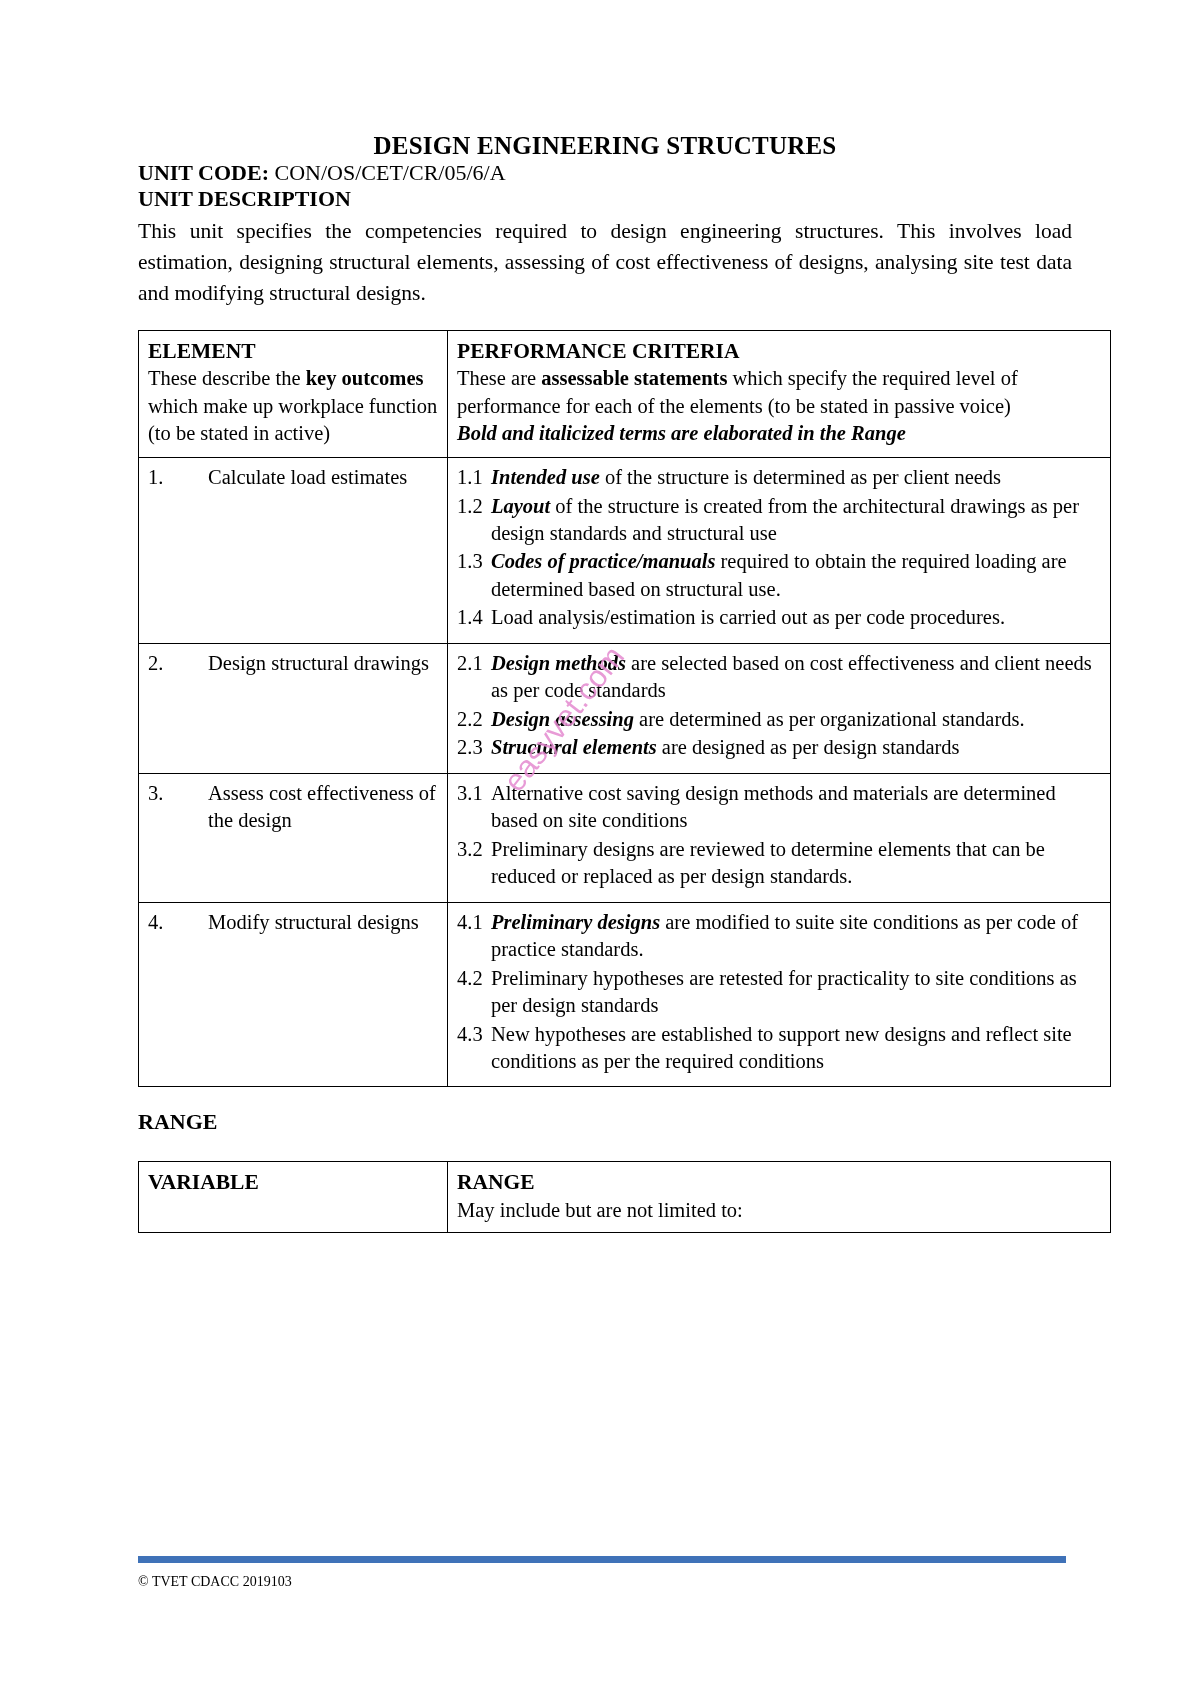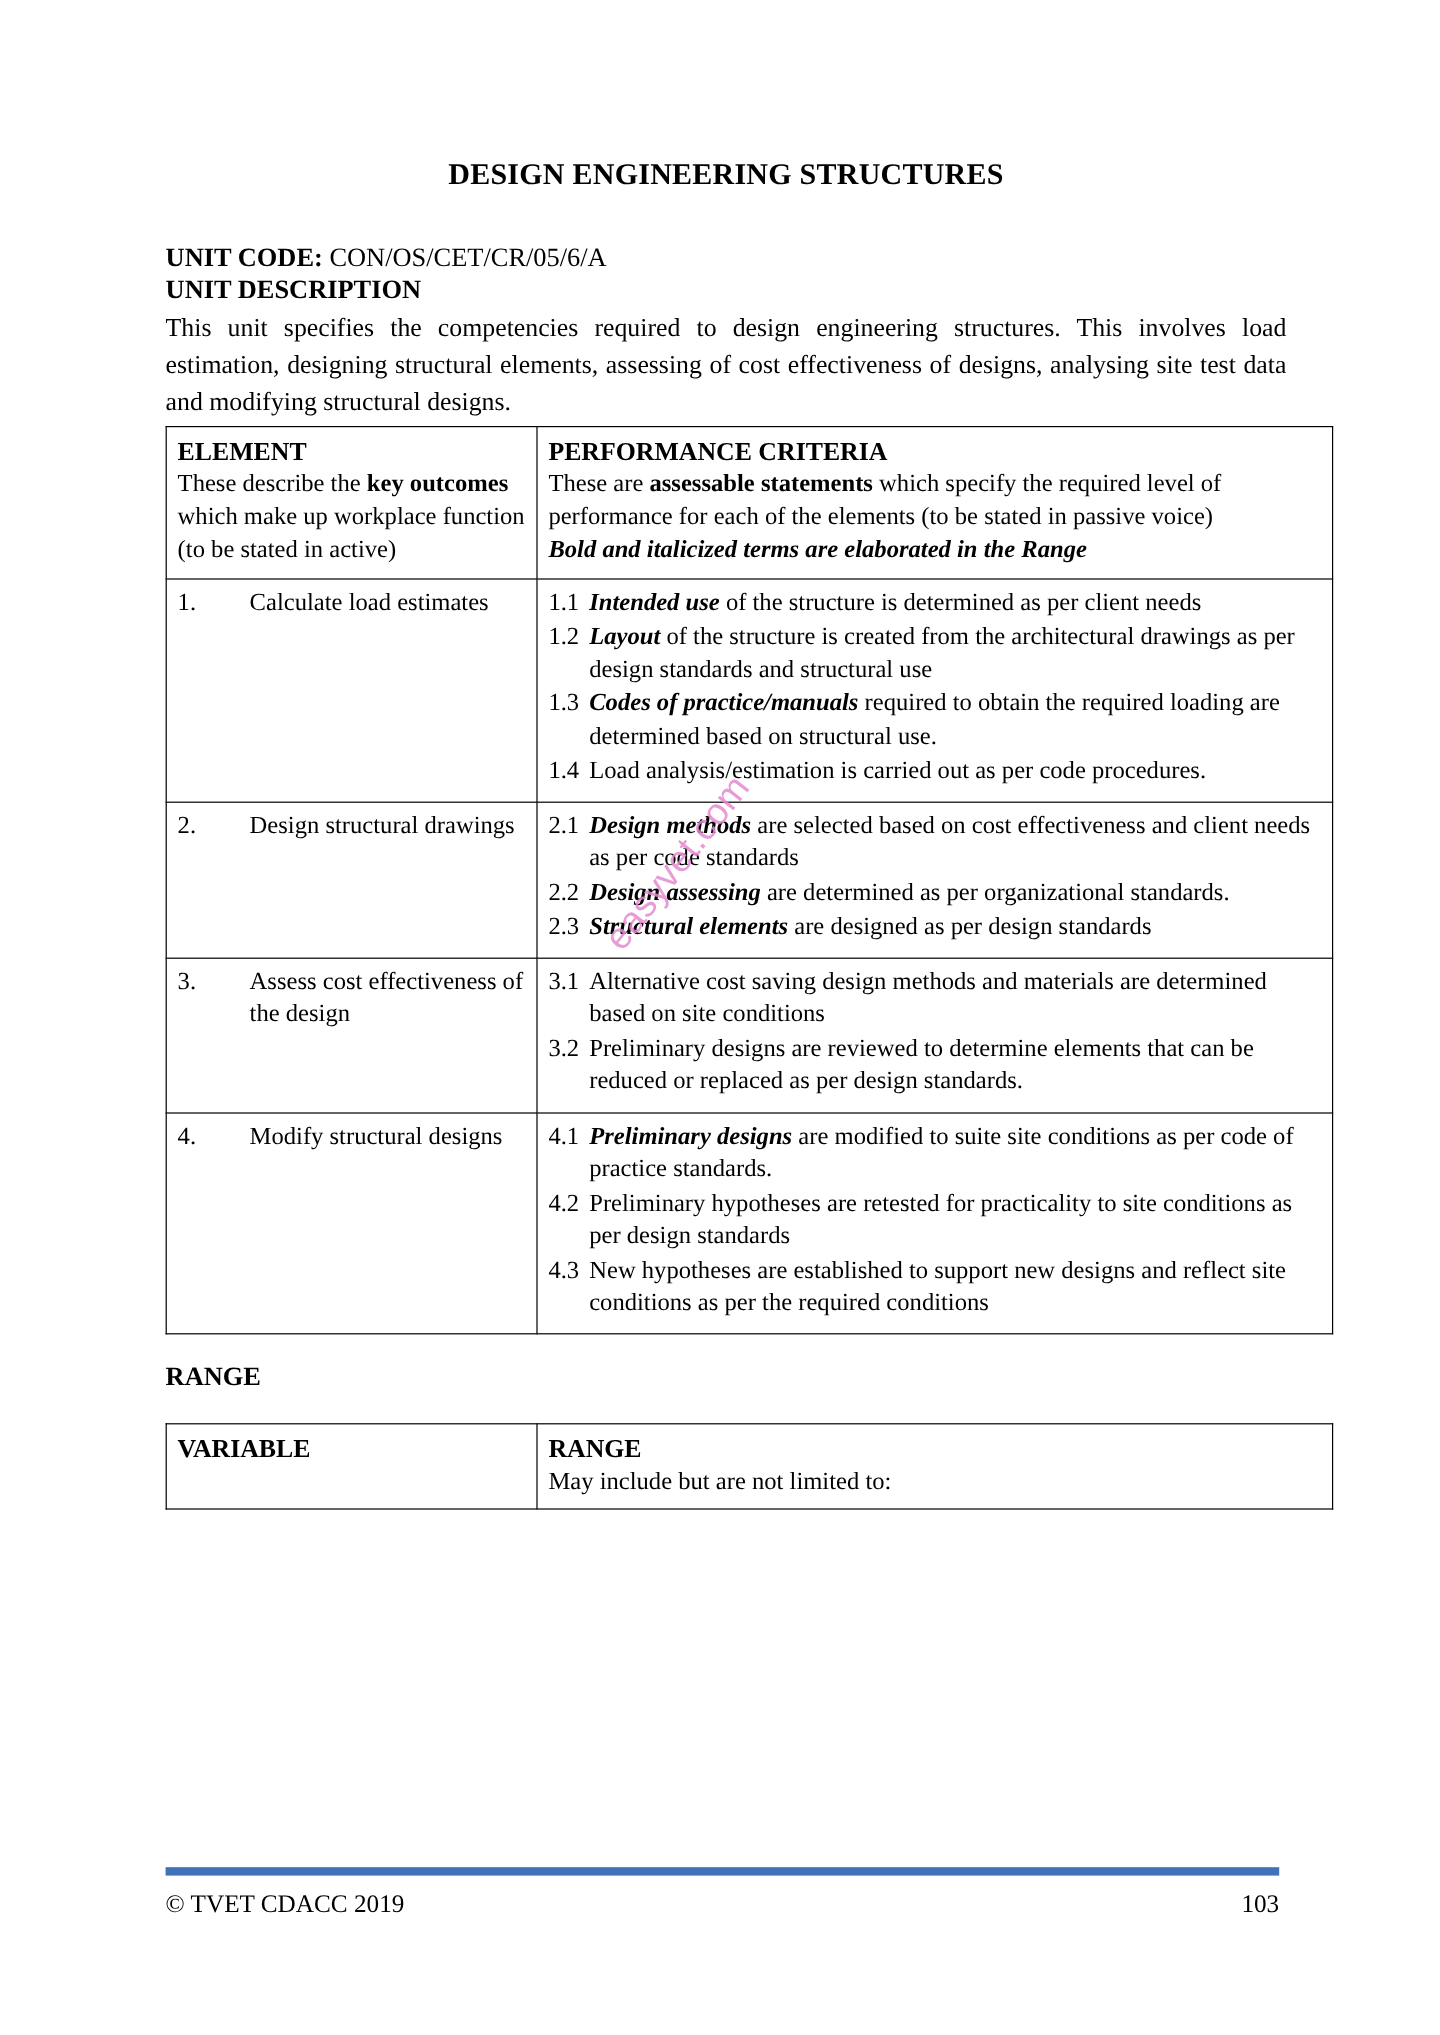--- a/index.html
+++ b/index.html
@@ -23,21 +23,20 @@
     padding: 120px 128px 0 138px;
   }
   .doc-title {
     text-align: center;
     font-weight: bold;
     font-size: 25px;
     letter-spacing: 0.2px;
     margin: 12px 0 0 0;
   }
   .unit-code {
-    margin-top: 42px;
     font-size: 22px;
   }
   .unit-code .lbl {
     font-weight: bold;
   }
   .section-head {
     font-weight: bold;
     font-size: 22px;
   }
   .para {
@@ -47,21 +46,21 @@
     margin-top: 4px;
   }
   .epc-head {
     margin-top: 30px;
     font-weight: bold;
     font-size: 22px;
   }
   table.maintable {
     border-collapse: collapse;
     width: 934px;
-    margin-top: 3px;
+    margin-top: 20px;
     table-layout: fixed;
   }
   table.maintable td {
     border: 1.5px solid #000;
     vertical-align: top;
     padding: 6px 9px 10px 9px;
     font-size: 20.5px;
     line-height: 1.34;
   }
   .col-a { width: 290px; }
@@ -134,22 +133,21 @@
     width: 928px;
     height: 7px;
     background: #3f72b8;
   }
   .footer {
     position: absolute;
     left: 138px;
     top: 1574px;
     width: 928px;
     display: flex;
-    justify-content: space-between;
-    font-size: 21px;
+    font-size: 14px;
   }
   .watermark {
     position: absolute;
     left: 525px;
     top: 665px;
     width: 200px;
     height: 170px;
     transform: rotate(-52deg);
     color: #e48ad0;
     font-family: "Liberation Sans", sans-serif;

